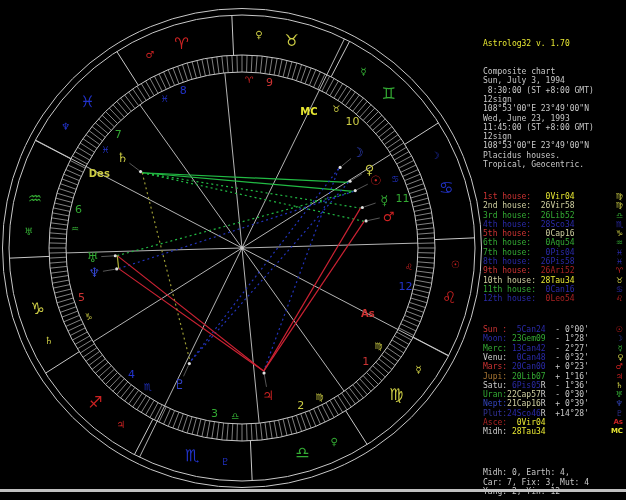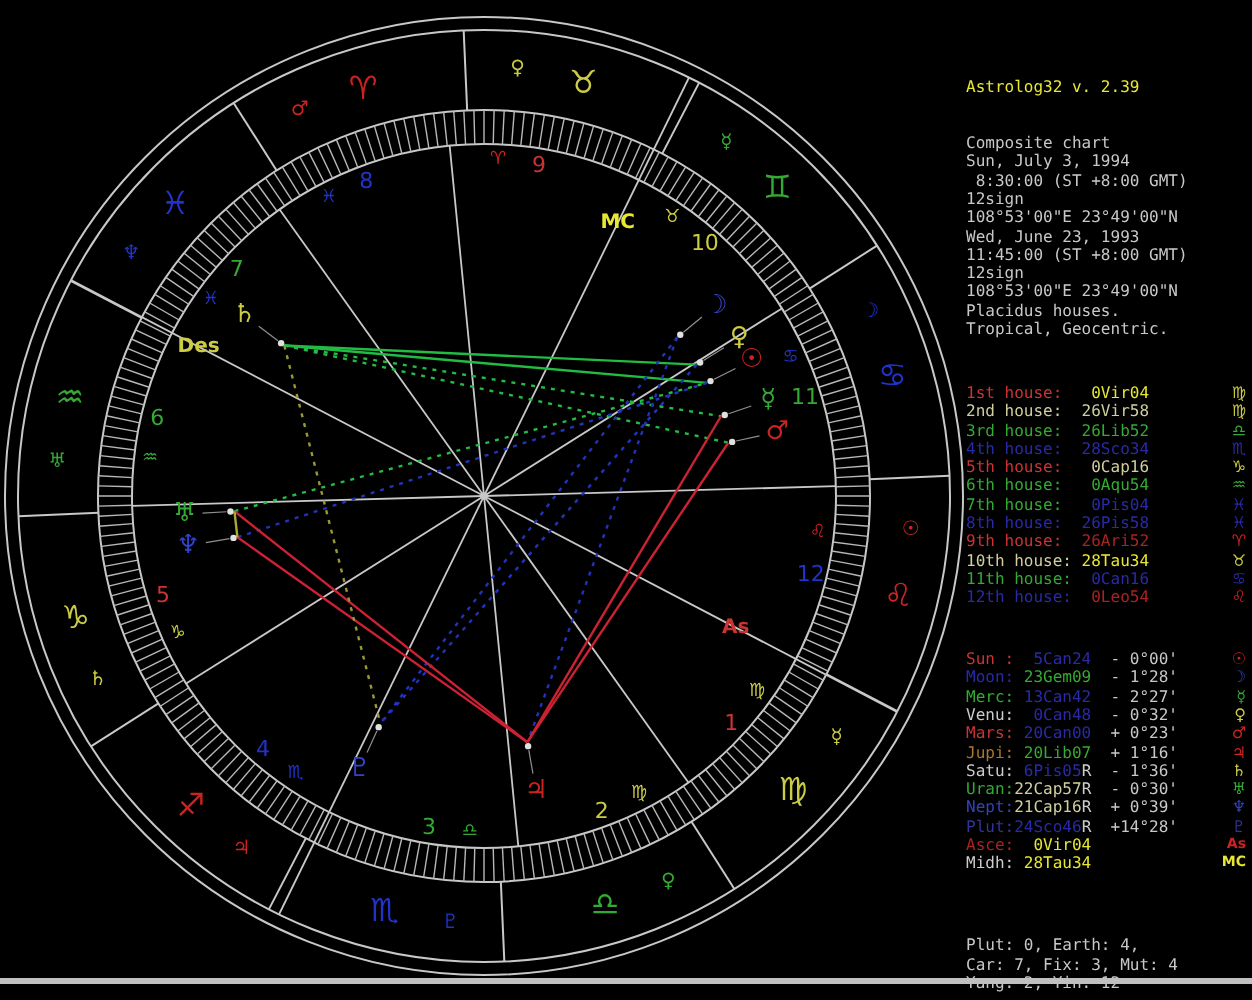--- a/index.html
+++ b/index.html
@@ -390,20 +390,20 @@
       <text x="94.05715976941528" y="272.7571408791016" fill="#3344cc" font-size="13" text-anchor="middle" dominant-baseline="central" font-family="&quot;DejaVu Sans&quot;, sans-serif" font-weight="normal">♆</text>
       <circle cx="189.33395818265763" cy="363.565081401321" r="1.6" fill="#e0e0e0"></circle>
       <line x1="188.50457169734514" y1="365.385003943074" x2="183.52825278547027" y2="376.3045391935926" stroke="#909090" stroke-width="0.6"></line>
       <text x="179.7960136015641" y="384.4941906314815" fill="#3344cc" font-size="13" text-anchor="middle" dominant-baseline="central" font-family="&quot;DejaVu Sans&quot;, sans-serif" font-weight="normal">♇</text>
       <text x="308.8707538180991" y="111.49980848438645" fill="#e8e832" font-size="10" text-anchor="middle" dominant-baseline="central" font-family="&quot;DejaVu Sans&quot;, sans-serif" font-weight="bold">MC</text>
       <text x="99.32122374377442" y="173.40933834570228" fill="#cccc44" font-size="10" text-anchor="middle" dominant-baseline="central" font-family="&quot;DejaVu Sans&quot;, sans-serif" font-weight="bold">Des</text>
       <text x="367.8409082508324" y="313.7880369870205" fill="#cc3333" font-size="10" text-anchor="middle" dominant-baseline="central" font-family="&quot;DejaVu Sans&quot;, sans-serif" font-weight="bold">As</text>
     </svg>
   <div id="panel">
     <div class="sect" id="header-block">
-      <div class="row" style="color: rgb(232, 232, 50);">Astrolog32 v. 2.39</div>
+      <div class="row" style="color: rgb(232, 232, 50);">Astrolog32 v. 1.70</div>
     <div class="row">Composite chart</div><div class="row">Sun, July 3, 1994</div><div class="row"> 8:30:00 (ST +8:00 GMT)</div><div class="row">12sign</div><div class="row">108°53'00"E 23°49'00"N</div><div class="row">Wed, June 23, 1993</div><div class="row">11:45:00 (ST +8:00 GMT)</div><div class="row">12sign</div><div class="row">108°53'00"E 23°49'00"N</div><div class="row">Placidus houses.</div><div class="row">Tropical, Geocentric.</div></div>
     <div class="sect" id="house-block" style="margin-top:4px;"><div class="row"><span style="color: rgb(204, 51, 51);">1st house: </span><span style="color: rgb(232, 232, 50);">  0Vir04</span><span class="g" style="color: rgb(204, 204, 68);">♍</span></div><div class="row"><span style="color: rgb(207, 207, 160);">2nd house: </span><span style="color: rgb(207, 207, 160);"> 26Vir58</span><span class="g" style="color: rgb(204, 204, 68);">♍</span></div><div class="row"><span style="color: rgb(51, 170, 51);">3rd house: </span><span style="color: rgb(51, 170, 51);"> 26Lib52</span><span class="g" style="color: rgb(51, 170, 51);">♎</span></div><div class="row"><span style="color: rgb(42, 42, 168);">4th house: </span><span style="color: rgb(42, 42, 168);"> 28Sco34</span><span class="g" style="color: rgb(42, 42, 168);">♏</span></div><div class="row"><span style="color: rgb(204, 51, 51);">5th house: </span><span style="color: rgb(207, 207, 160);">  0Cap16</span><span class="g" style="color: rgb(204, 204, 68);">♑</span></div><div class="row"><span style="color: rgb(51, 170, 51);">6th house: </span><span style="color: rgb(51, 170, 51);">  0Aqu54</span><span class="g" style="color: rgb(51, 170, 51);">♒</span></div><div class="row"><span style="color: rgb(51, 170, 51);">7th house: </span><span style="color: rgb(42, 42, 168);">  0Pis04</span><span class="g" style="color: rgb(42, 42, 168);">♓</span></div><div class="row"><span style="color: rgb(42, 42, 168);">8th house: </span><span style="color: rgb(42, 42, 168);"> 26Pis58</span><span class="g" style="color: rgb(42, 42, 168);">♓</span></div><div class="row"><span style="color: rgb(204, 51, 51);">9th house: </span><span style="color: rgb(170, 34, 34);"> 26Ari52</span><span class="g" style="color: rgb(204, 34, 34);">♈</span></div><div class="row"><span style="color: rgb(207, 207, 160);">10th house:</span><span style="color: rgb(232, 232, 50);"> 28Tau34</span><span class="g" style="color: rgb(204, 204, 68);">♉</span></div><div class="row"><span style="color: rgb(51, 170, 51);">11th house:</span><span style="color: rgb(42, 42, 168);">  0Can16</span><span class="g" style="color: rgb(42, 42, 168);">♋</span></div><div class="row"><span style="color: rgb(42, 42, 168);">12th house:</span><span style="color: rgb(170, 34, 34);">  0Leo54</span><span class="g" style="color: rgb(204, 34, 34);">♌</span></div></div>
     <div class="sect" id="planet-block" style="margin-top:3px;"><div class="row"><span style="color: rgb(204, 51, 51);">Sun :</span><span style="color: rgb(42, 42, 168);">  5Can24</span><span style="color: rgb(200, 200, 200);">  - 0°00'</span><span class="g" style="color: rgb(204, 34, 34);">☉</span></div><div class="row"><span style="color: rgb(42, 42, 168);">Moon:</span><span style="color: rgb(51, 170, 51);"> 23Gem09</span><span style="color: rgb(200, 200, 200);">  - 1°28'</span><span class="g" style="color: rgb(51, 68, 187);">☽</span></div><div class="row"><span style="color: rgb(51, 170, 51);">Merc:</span><span style="color: rgb(42, 42, 168);"> 13Can42</span><span style="color: rgb(200, 200, 200);">  - 2°27'</span><span class="g" style="color: rgb(51, 170, 51);">☿</span></div><div class="row"><span style="color: rgb(204, 204, 204);">Venu:</span><span style="color: rgb(42, 42, 168);">  0Can48</span><span style="color: rgb(200, 200, 200);">  - 0°32'</span><span class="g" style="color: rgb(204, 204, 68);">♀</span></div><div class="row"><span style="color: rgb(204, 51, 51);">Mars:</span><span style="color: rgb(42, 42, 168);"> 20Can00</span><span style="color: rgb(200, 200, 200);">  + 0°23'</span><span class="g" style="color: rgb(204, 34, 34);">♂</span></div><div class="row"><span style="color: rgb(170, 119, 51);">Jupi:</span><span style="color: rgb(51, 170, 51);"> 20Lib07</span><span style="color: rgb(200, 200, 200);">  + 1°16'</span><span class="g" style="color: rgb(204, 34, 34);">♃</span></div><div class="row"><span style="color: rgb(204, 204, 204);">Satu:</span><span style="color: rgb(42, 42, 168);"> 6Pis05</span><span style="color: rgb(204, 204, 204);">R</span><span style="color: rgb(200, 200, 200);">  - 1°36'</span><span class="g" style="color: rgb(204, 204, 68);">♄</span></div><div class="row"><span style="color: rgb(51, 170, 51);">Uran:</span><span style="color: rgb(207, 207, 160);">22Cap57</span><span style="color: rgb(204, 204, 204);">R</span><span style="color: rgb(200, 200, 200);">  - 0°30'</span><span class="g" style="color: rgb(51, 170, 51);">♅</span></div><div class="row"><span style="color: rgb(51, 68, 187);">Nept:</span><span style="color: rgb(207, 207, 160);">21Cap16</span><span style="color: rgb(204, 204, 204);">R</span><span style="color: rgb(200, 200, 200);">  + 0°39'</span><span class="g" style="color: rgb(51, 68, 187);">♆</span></div><div class="row"><span style="color: rgb(51, 51, 153);">Plut:</span><span style="color: rgb(42, 42, 168);">24Sco46</span><span style="color: rgb(204, 204, 204);">R</span><span style="color: rgb(200, 200, 200);">  +14°28'</span><span class="g" style="color: rgb(51, 51, 153);">♇</span></div><div class="row"><span style="color: rgb(170, 34, 34);">Asce:</span><span style="color: rgb(232, 232, 50);">  0Vir04</span><span class="g" style="color: rgb(204, 34, 34); font-size: 7px; font-weight: bold;">As</span></div><div class="row"><span style="color: rgb(204, 204, 204);">Midh:</span><span style="color: rgb(232, 232, 50);"> 28Tau34</span><span class="g" style="color: rgb(232, 232, 50); font-size: 7px; font-weight: bold;">MC</span></div></div>
-    <div class="sect" id="stats-block" style="margin-top:13px;"><div class="row">Plut: 0, Earth: 4,</div><div class="row">Car: 7, Fix: 3, Mut: 4</div><div class="row">Yang: 2, Yin: 12</div></div>
+    <div class="sect" id="stats-block" style="margin-top:13px;"><div class="row">Midh: 0, Earth: 4,</div><div class="row">Car: 7, Fix: 3, Mut: 4</div><div class="row">Yang: 2, Yin: 12</div></div>
   </div>
   <div id="bottombar"></div>
 </div>
 
 </body></html>

